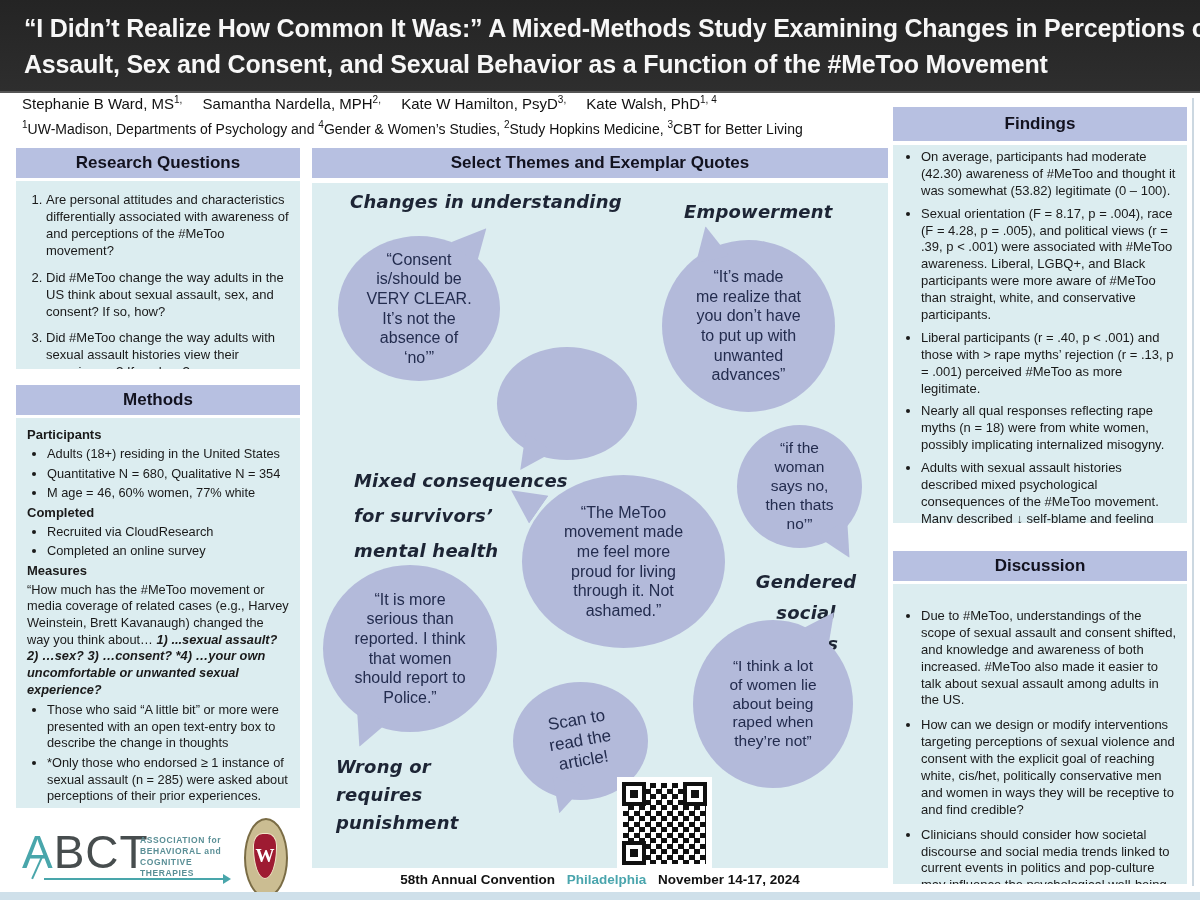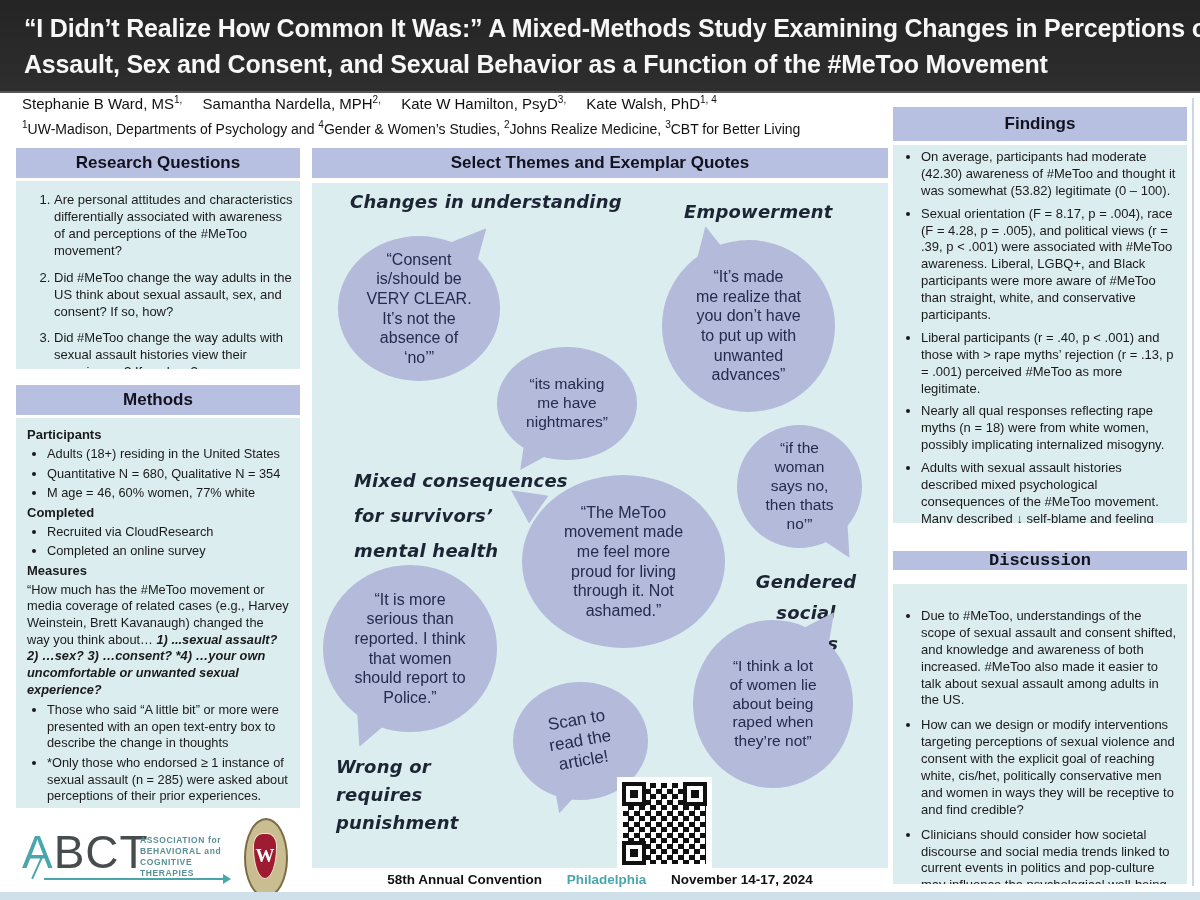--- a/index.html
+++ b/index.html
@@ -22,21 +22,21 @@
   .affil-line{margin-top:7px;font-size:14px;color:#111;}
 
   
   .hdr{position:absolute;background:#b7c0e1;text-align:center;font-weight:700;
        font-size:17px;color:#12121f;display:flex;align-items:center;justify-content:center;}
   .panel{position:absolute;background:#dcedf0;overflow:hidden;}
 
   
   .rq-hdr{left:16px;top:148px;width:284px;height:30px;}
   .rq-body{left:16px;top:181px;width:284px;height:188px;}
-  .rq-body ol{margin:10px 4px 0 0;padding-left:38px;font-size:13px;line-height:1.32;}
+  .rq-body ol{margin:10px 4px 0 0;padding-left:30px;font-size:13px;line-height:1.32;}
   .rq-body li{margin-bottom:9px;}
 
   .m-hdr{left:16px;top:385px;width:284px;height:30px;}
   .m-body{left:16px;top:418px;width:284px;height:390px;padding:7px 11px;box-sizing:border-box;
           font-size:12.8px;line-height:1.3;}
   .m-body h4{margin:2px 0 2px 0;font-size:13px;}
   .m-body ul{margin:0 0 2px 0;padding-left:20px;list-style:disc;}
   .m-body li{margin-bottom:3px;}
   .measures-p{margin:2px 0 4px 0;}
   .measures-items{font-style:italic;font-weight:600;}
@@ -104,28 +104,28 @@
   .finder:after{content:"";position:absolute;left:4px;top:4px;width:8px;height:8px;background:#101010;}
   .f-tl{left:5px;top:5px;}
   .f-tr{right:5px;top:5px;}
   .f-bl{left:5px;bottom:5px;}
 
   
   .f-hdr{left:893px;top:107px;width:294px;height:34px;}
   .f-body{left:893px;top:145px;width:294px;height:378px;padding:4px 10px;box-sizing:border-box;}
   .f-body ul,.d-body ul{margin:0;padding-left:18px;list-style:disc;font-size:13px;line-height:1.3;}
   .f-body li{margin-bottom:6px;}
-  .d-hdr{left:893px;top:551px;width:294px;height:19px;font-family:Liberation Mono, monospace;}
+  .d-hdr{left:893px;top:551px;width:294px;height:30px;}
   .d-body{left:893px;top:584px;width:294px;height:300px;padding:24px 10px;box-sizing:border-box;}
   .d-body li{margin-bottom:8px;}
 
   
   .footer-line{position:absolute;left:312px;top:872px;width:576px;text-align:center;
                font-size:13.5px;font-weight:700;color:#111;}
-  .footer-city{color:#4aa5ad;margin:0 21px;}
+  .footer-city{color:#4aa5ad;margin:0 8px;}
   .bottom-strip{position:absolute;left:0;top:892px;width:1200px;height:8px;background:#cfe0ea;}
   .page-edge{position:absolute;right:6px;top:98px;width:2px;height:788px;background:#ccd8e1;}
 </style>
 </head>
 <body>
 
 <div class="poster">
 
   <div class="titlebar">
     <div class="line l1">“I Didn’t Realize How Common It Was:” A Mixed-Methods Study Examining Changes in Perceptions of Sexual</div>
@@ -133,21 +133,21 @@
   </div>
 
   <div class="authors">
     <div class="author-line">
       <span class="author"><span>Stephanie B Ward, MS</span><sup>1,</sup></span>
       <span class="author"><span>Samantha Nardella, MPH</span><sup>2,</sup></span>
       <span class="author"><span>Kate W Hamilton, PsyD</span><sup>3,</sup></span>
       <span class="author"><span>Kate Walsh, PhD</span><sup>1, 4</sup></span>
     </div>
     <div class="affil-line">
-      <span><sup>1</sup><span>UW-Madison, Departments of Psychology and </span></span><span><sup>4</sup><span>Gender &amp; Women’s Studies, </span></span><span><sup>2</sup><span>Johns Realize Medicine, </span></span><span><sup>3</sup><span>CBT for Better Living</span></span>
+      <span><sup>1</sup><span>UW-Madison, Departments of Psychology and </span></span><span><sup>4</sup><span>Gender &amp; Women’s Studies, </span></span><span><sup>2</sup><span>Study Hopkins Medicine, </span></span><span><sup>3</sup><span>CBT for Better Living</span></span>
     </div>
   </div>
 
   <div class="hdr rq-hdr">Research Questions</div>
   <div class="panel rq-body">
     <ol>
         <li>Are personal attitudes and characteristics differentially associated with awareness of and perceptions of the #MeToo movement?</li>
         <li>Did #MeToo change the way adults in the US think about sexual assault, sex, and consent? If so, how?</li>
         <li>Did #MeToo change the way adults with sexual assault histories view their experiences? If so, how?</li>
       </ol>
@@ -208,23 +208,20 @@
         <div class="tail"></div>
         <span class="q">“Consent
 is/should be
 VERY CLEAR.
 It’s not the
 absence of
 ‘no’”</span>
       </div>
     <div class="bubble b1">
         <div class="tail"></div>
-        <span class="q">“its making
-me have
-nightmares”</span>
       </div>
     <div class="bubble b2">
         <div class="tail"></div>
         <span class="q">“It’s made
 me realize that
 you don’t have
 to put up with
 unwanted
 advances”</span>
       </div>

